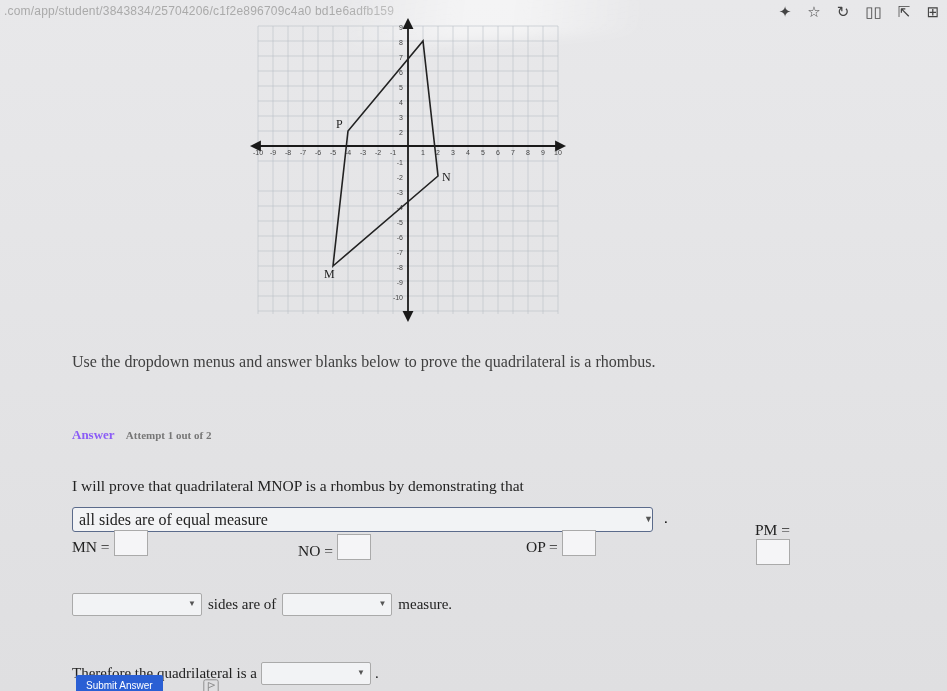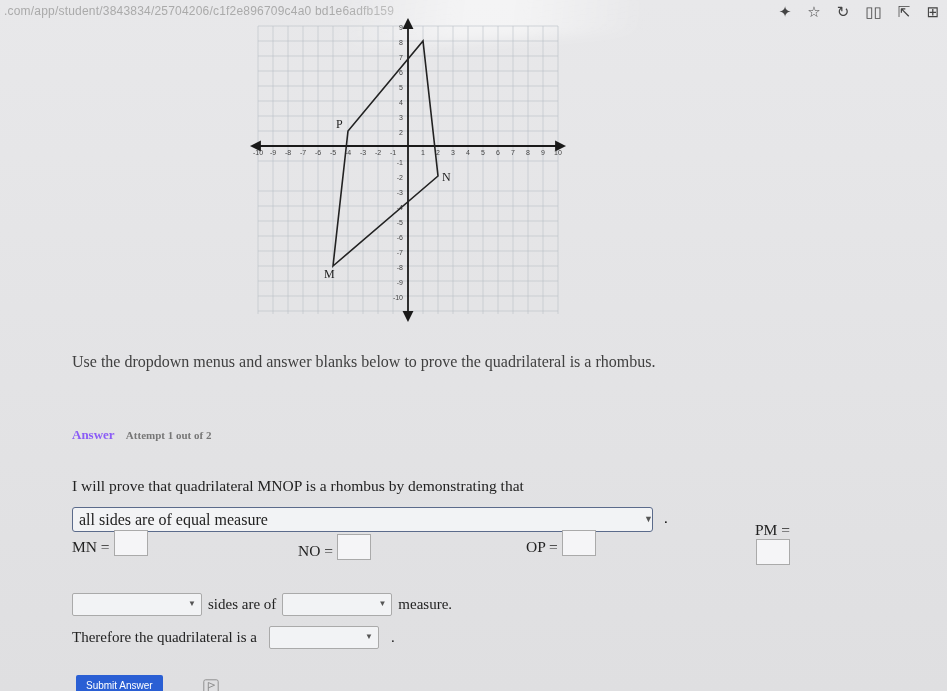--- a/index.html
+++ b/index.html
@@ -151,27 +151,27 @@
     .dd-wrap .caret {
       position: absolute;
       right: 6px;
       top: 6px;
       font-size: 8px;
       color: #555;
       pointer-events: none;
     }
     .therefore-row {
       position: absolute;
-      top: 626px;
+      top: 662px;
       left: 72px;
       display: flex;
       align-items: center;
       font-size: 15px;
       color: #222;
-      gap: 12px;
+      gap: 4px;
     }
     .submit-btn {
       position: absolute;
       top: 675px;
       left: 76px;
       background: #2a5fd4;
       color: #fff;
       border: none;
       padding: 5px 10px;
       font-size: 10px;

